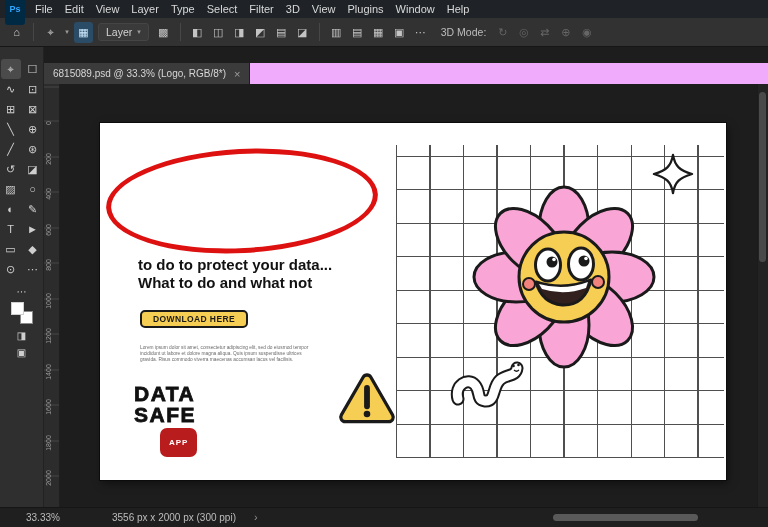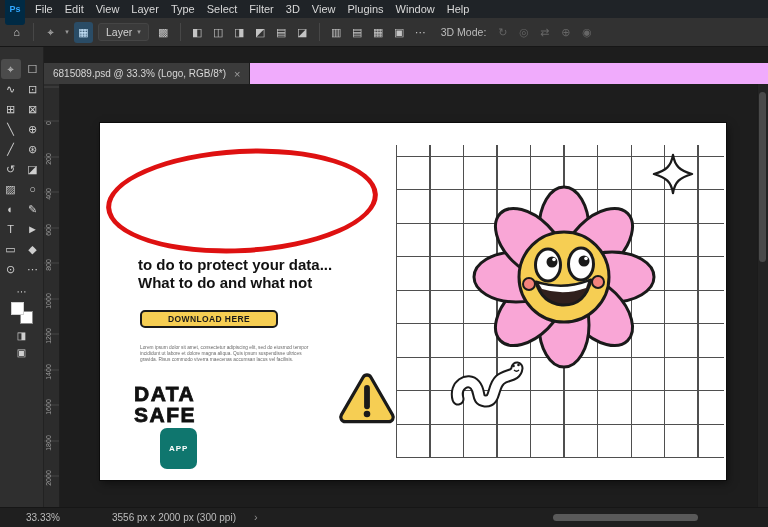--- a/index.html
+++ b/index.html
@@ -79,30 +79,30 @@
     background-image:
       repeating-linear-gradient(90deg,#3d3d3d 0 1px,transparent 1px 33.5px),
       repeating-linear-gradient(0deg,#3d3d3d 0 1px,transparent 1px 33.5px)}
   .red-ellipse{position:absolute;left:6px;top:26px;width:272px;height:104px;border:5px solid var(--red);
     border-radius:50%;transform:rotate(-3deg);z-index:3}
   .headline{position:absolute;left:36px;top:54px;z-index:4;font-weight:bold;font-size:31px;
     line-height:33px;letter-spacing:1px;color:var(--yellow);
     -webkit-text-stroke:1.8px var(--ink)}
   .subheadline{position:absolute;left:38px;top:133px;z-index:4;font-weight:bold;font-size:15px;
     line-height:18px;color:#121212}
-  .cta-button{position:absolute;left:40px;top:187px;width:138px;height:18px;background:var(--yellow);
+  .cta-button{position:absolute;left:40px;top:187px;width:108px;height:18px;background:var(--yellow);
     border:2px solid var(--ink);border-radius:5px;display:flex;align-items:center;justify-content:center;
     font-size:8.5px;font-weight:bold;color:var(--ink);letter-spacing:.4px;z-index:4}
   .body-text{position:absolute;left:40px;top:222px;width:178px;font-size:4.8px;line-height:6px;
     color:#6b6b6b;z-index:4}
   .logo{position:absolute;left:34px;top:260px;z-index:4;color:#111}
   .logo .word{font-weight:bold;font-size:21px;line-height:21px;letter-spacing:1.5px;
     -webkit-text-stroke:.8px #111}
-  .logo .badge{display:inline-block;margin:3px 0 0 26px;background:#0f766e;color:#fff;font-weight:bold;
-    font-size:8px;line-height:13px;padding:14px 9px;border-radius:7px;letter-spacing:1px}
+  .logo .badge{display:inline-block;margin:3px 0 0 26px;background:#b91c1c;color:#fff;font-weight:bold;
+    font-size:8px;line-height:13px;padding:8px 9px;border-radius:7px;letter-spacing:1px}
   .warning{position:absolute;left:238px;top:248px;width:58px;height:56px;z-index:4}
   .flower{position:absolute;left:372px;top:62px;width:184px;height:184px;z-index:3}
   .worm{position:absolute;left:350px;top:230px;width:84px;height:56px;z-index:2}
   .sparkle{position:absolute;left:552px;top:30px;width:42px;height:42px;z-index:2}
 
   .flower .petal{fill:var(--pink);stroke:var(--ink);stroke-width:3px}
   .flower .center{fill:var(--yellow);stroke:var(--ink);stroke-width:3px}
   .flower .eye{fill:#fff;stroke:var(--ink);stroke-width:3px}
   .flower .pupil{fill:var(--ink)}
   .flower .shine{fill:#fff}

